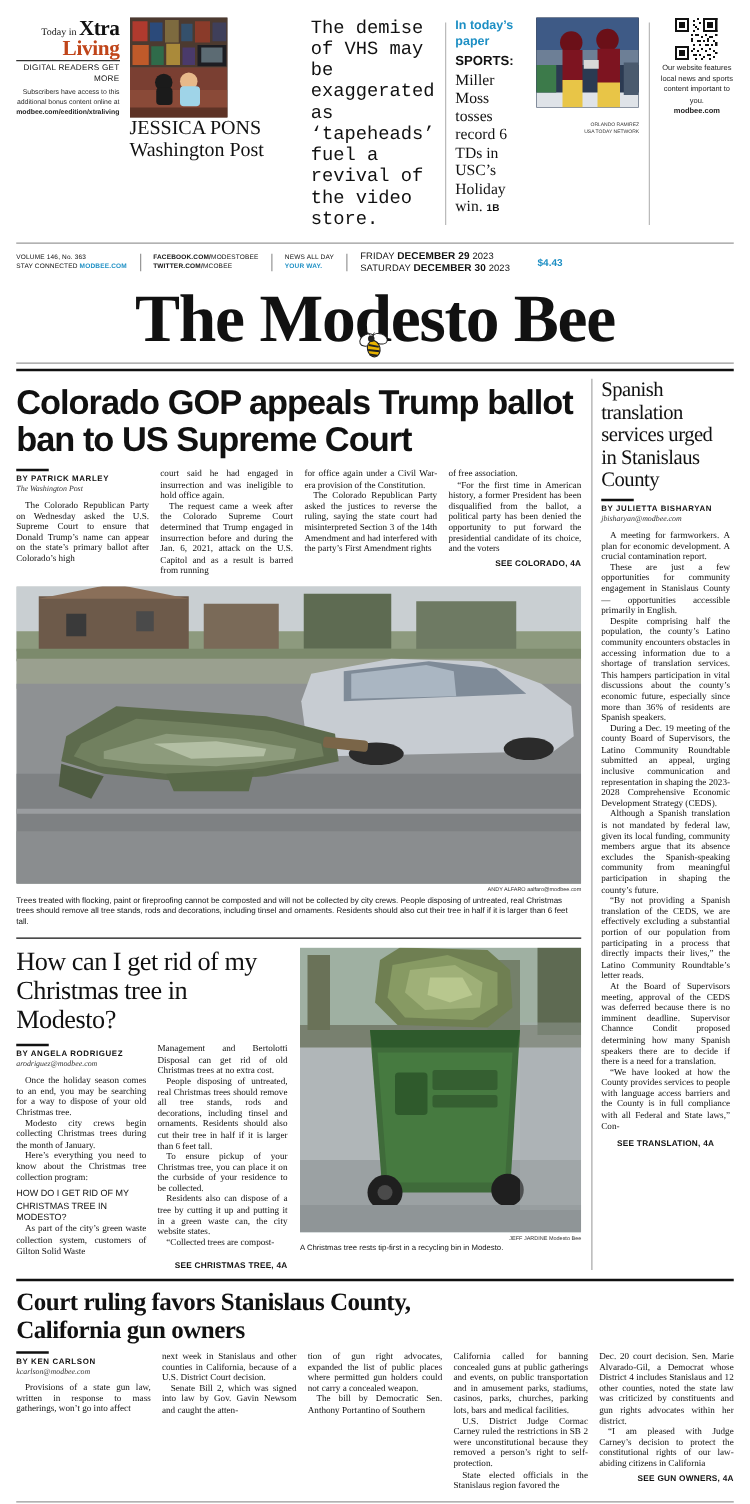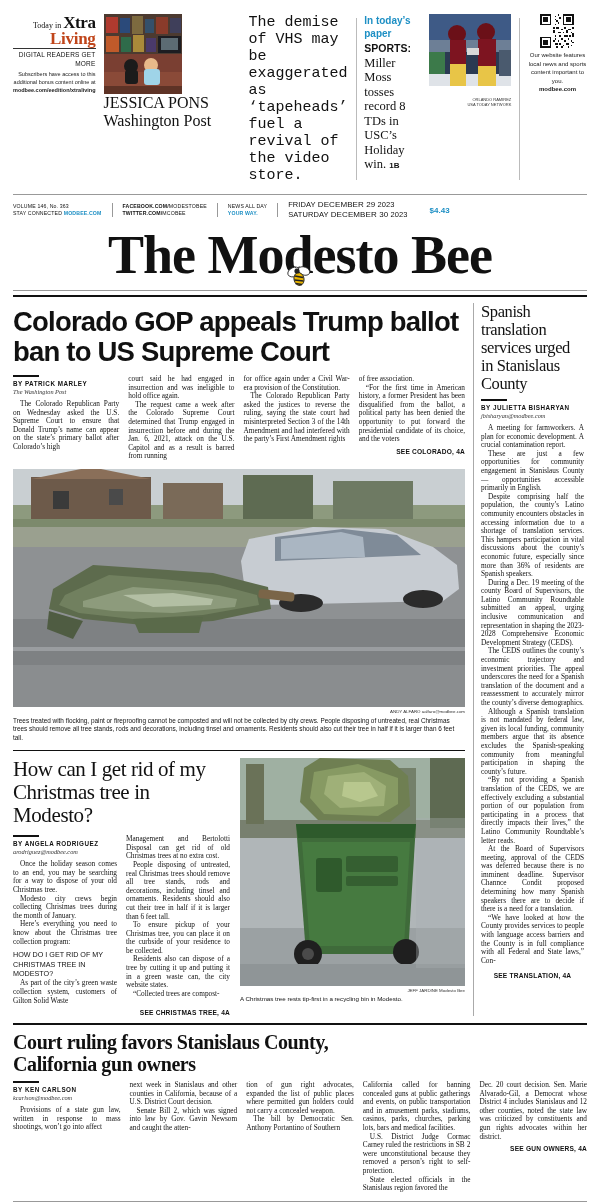--- a/index.html
+++ b/index.html
@@ -48,21 +48,21 @@
 
   .hr-thin { border-top:1px solid #999; margin:4px 0 0 0; }
 
   
   .folio { display:flex; align-items:center; padding:5px 0 4px 0; font-family:"Liberation Sans",sans-serif; }
   .folio-cell { font-size:5.2px; line-height:7.5px; letter-spacing:0.15px; }
   .folio-sep { width:1px; background:#999; height:14px; margin:0 10px; }
   .folio .blue { color:#1d8fc4; font-weight:bold; }
   .folio .b { font-weight:bold; }
   .folio-date { font-size:7.5px; line-height:10px; letter-spacing:0.1px; }
-  .folio-date .b { font-weight:normal; font-size:8px;}
+  .folio-date .b { font-weight:bold; font-size:8px;}
   .folio-price { color:#1d8fc4; font-weight:bold; font-size:8px; margin-left:22px; }
 
   
   .masthead { text-align:center; position:relative; padding:2px 0 4px 0; }
   .masthead .title {
     font-family:"Liberation Serif", serif;
     font-weight:bold;
     font-size:54px;
     letter-spacing:-1px;
     line-height:58px;
@@ -171,21 +171,21 @@
       <div class="credit">JESSICA PONS  Washington Post</div>
     </div>
 
     <div class="vhs-text">The demise of VHS may be exaggerated as ‘tapeheads’ fuel a revival of the video store.</div>
 
     <div class="promo-sep"></div>
 
     <div class="today-block">
       <div class="today-head">In today’s paper</div>
       <div class="today-body">
-        <span class="kick">SPORTS:</span><span> Miller Moss tosses record 8 TDs in USC’s Holiday win.</span>
+        <span class="kick">SPORTS:</span><span> Miller Moss tosses record 6 TDs in USC’s Holiday win.</span>
         <span class="pg">1B</span>
       </div>
     </div>
 
     <div class="photo-wrap" style="margin-left:6px;">
       <div class="photo2">
         <svg width="82" height="72" viewBox="0 0 82 72">
           <rect width="82" height="72" fill="#2b3a52"></rect>
           <rect x="0" y="0" width="82" height="26" fill="#3e5a86"></rect>
           <rect x="0" y="26" width="82" height="12" fill="#6d7f96"></rect>
@@ -474,40 +474,39 @@
     <div class="col-right">
       <div class="hl-sec" style="font-size:16.5px; line-height:18px; margin-bottom:6px;">Spanish translation services urged in Stanislaus County</div>
       <div class="byline-rule"></div>
       <div class="byline">BY JULIETTA BISHARYAN</div>
       <div class="byline-sub">jbisharyan@modbee.com</div>
       <div class="body" style="margin-top:5px;">
         <p>A meeting for farmworkers. A plan for economic development. A crucial contamination report.</p>
         <p>These are just a few opportunities for community engagement in Stanislaus County — opportunities accessible primarily in English.</p>
         <p>Despite comprising half the population, the county’s Latino community encounters obstacles in accessing information due to a shortage of translation services. This hampers participation in vital discussions about the county’s economic future, especially since more than 36% of residents are Spanish speakers.</p>
         <p>During a Dec. 19 meeting of the county Board of Supervisors, the Latino Community Roundtable submitted an appeal, urging inclusive communication and representation in shaping the 2023-2028 Comprehensive Economic Development Strategy (CEDS).</p>
-        <p>The CEDS outlines the county’s economic trajectory and investment priorities. The appeal underscores the need for a Spanish translation of the document and a reassessment to accurately mirror the county’s diverse demographics.</p>
         <p>Although a Spanish translation is not mandated by federal law, given its local funding, community members argue that its absence excludes the Spanish-speaking community from meaningful participation in shaping the county’s future.</p>
         <p>“By not providing a Spanish translation of the CEDS, we are effectively excluding a substantial portion of our population from participating in a process that directly impacts their lives,” the Latino Community Roundtable’s letter reads.</p>
         <p>At the Board of Supervisors meeting, approval of the CEDS was deferred because there is no imminent deadline. Supervisor Channce Condit proposed determining how many Spanish speakers there are to decide if there is a need for a translation.</p>
         <p>“We have looked at how the County provides services to people with language access barriers and the County is in full compliance with all Federal and State laws,” Con-</p>
       </div>
       <div class="seeline" style="text-align:center; margin-top:7px;">SEE TRANSLATION, 4A</div>
     </div>
   </div>
 
   <div class="hr-bot"></div>
   <div class="bot">
     <div class="hl-bot">Court ruling favors Stanislaus County, California gun owners</div>
     <div class="cols4">
       <div class="c">
         <div class="byline-rule"></div>
         <div class="byline">BY KEN CARLSON</div>
         <div class="byline-sub">kcarlson@modbee.com</div>
         <div class="body" style="margin-top:5px;">
-          <p>Provisions of a state gun law, written in response to mass shootings, won’t go into affect</p>
+          <p>Provisions of a state gun law, written in response to mass gatherings, won’t go into affect</p>
         </div>
       </div>
       <div class="c">
         <div class="body">
           <p style="text-indent:0">next week in Stanislaus and other counties in California, because of a U.S. District Court decision.</p>
           <p>Senate Bill 2, which was signed into law by Gov. Gavin Newsom and caught the atten-</p>
         </div>
       </div>
       <div class="c">
         <div class="body">
@@ -518,20 +517,21 @@
       <div class="c">
         <div class="body">
           <p style="text-indent:0">California called for banning concealed guns at public gatherings and events, on public transportation and in amusement parks, stadiums, casinos, parks, churches, parking lots, bars and medical facilities.</p>
           <p>U.S. District Judge Cormac Carney ruled the restrictions in SB 2 were unconstitutional because they removed a person’s right to self-protection.</p>
           <p>State elected officials in the Stanislaus region favored the</p>
         </div>
       </div>
       <div class="c">
         <div class="body">
           <p style="text-indent:0">Dec. 20 court decision. Sen. Marie Alvarado-Gil, a Democrat whose District 4 includes Stanislaus and 12 other counties, noted the state law was criticized by constituents and gun rights advocates within her district.</p>
+          <p>“I am pleased with Judge Carney’s decision to protect the constitutional rights of our law-abiding citizens in California</p>
         </div>
         <div class="seeline">SEE GUN OWNERS, 4A</div>
       </div>
     </div>
   </div>
 
   <div class="hr-footer"></div>
   <div class="footer">
     
     

